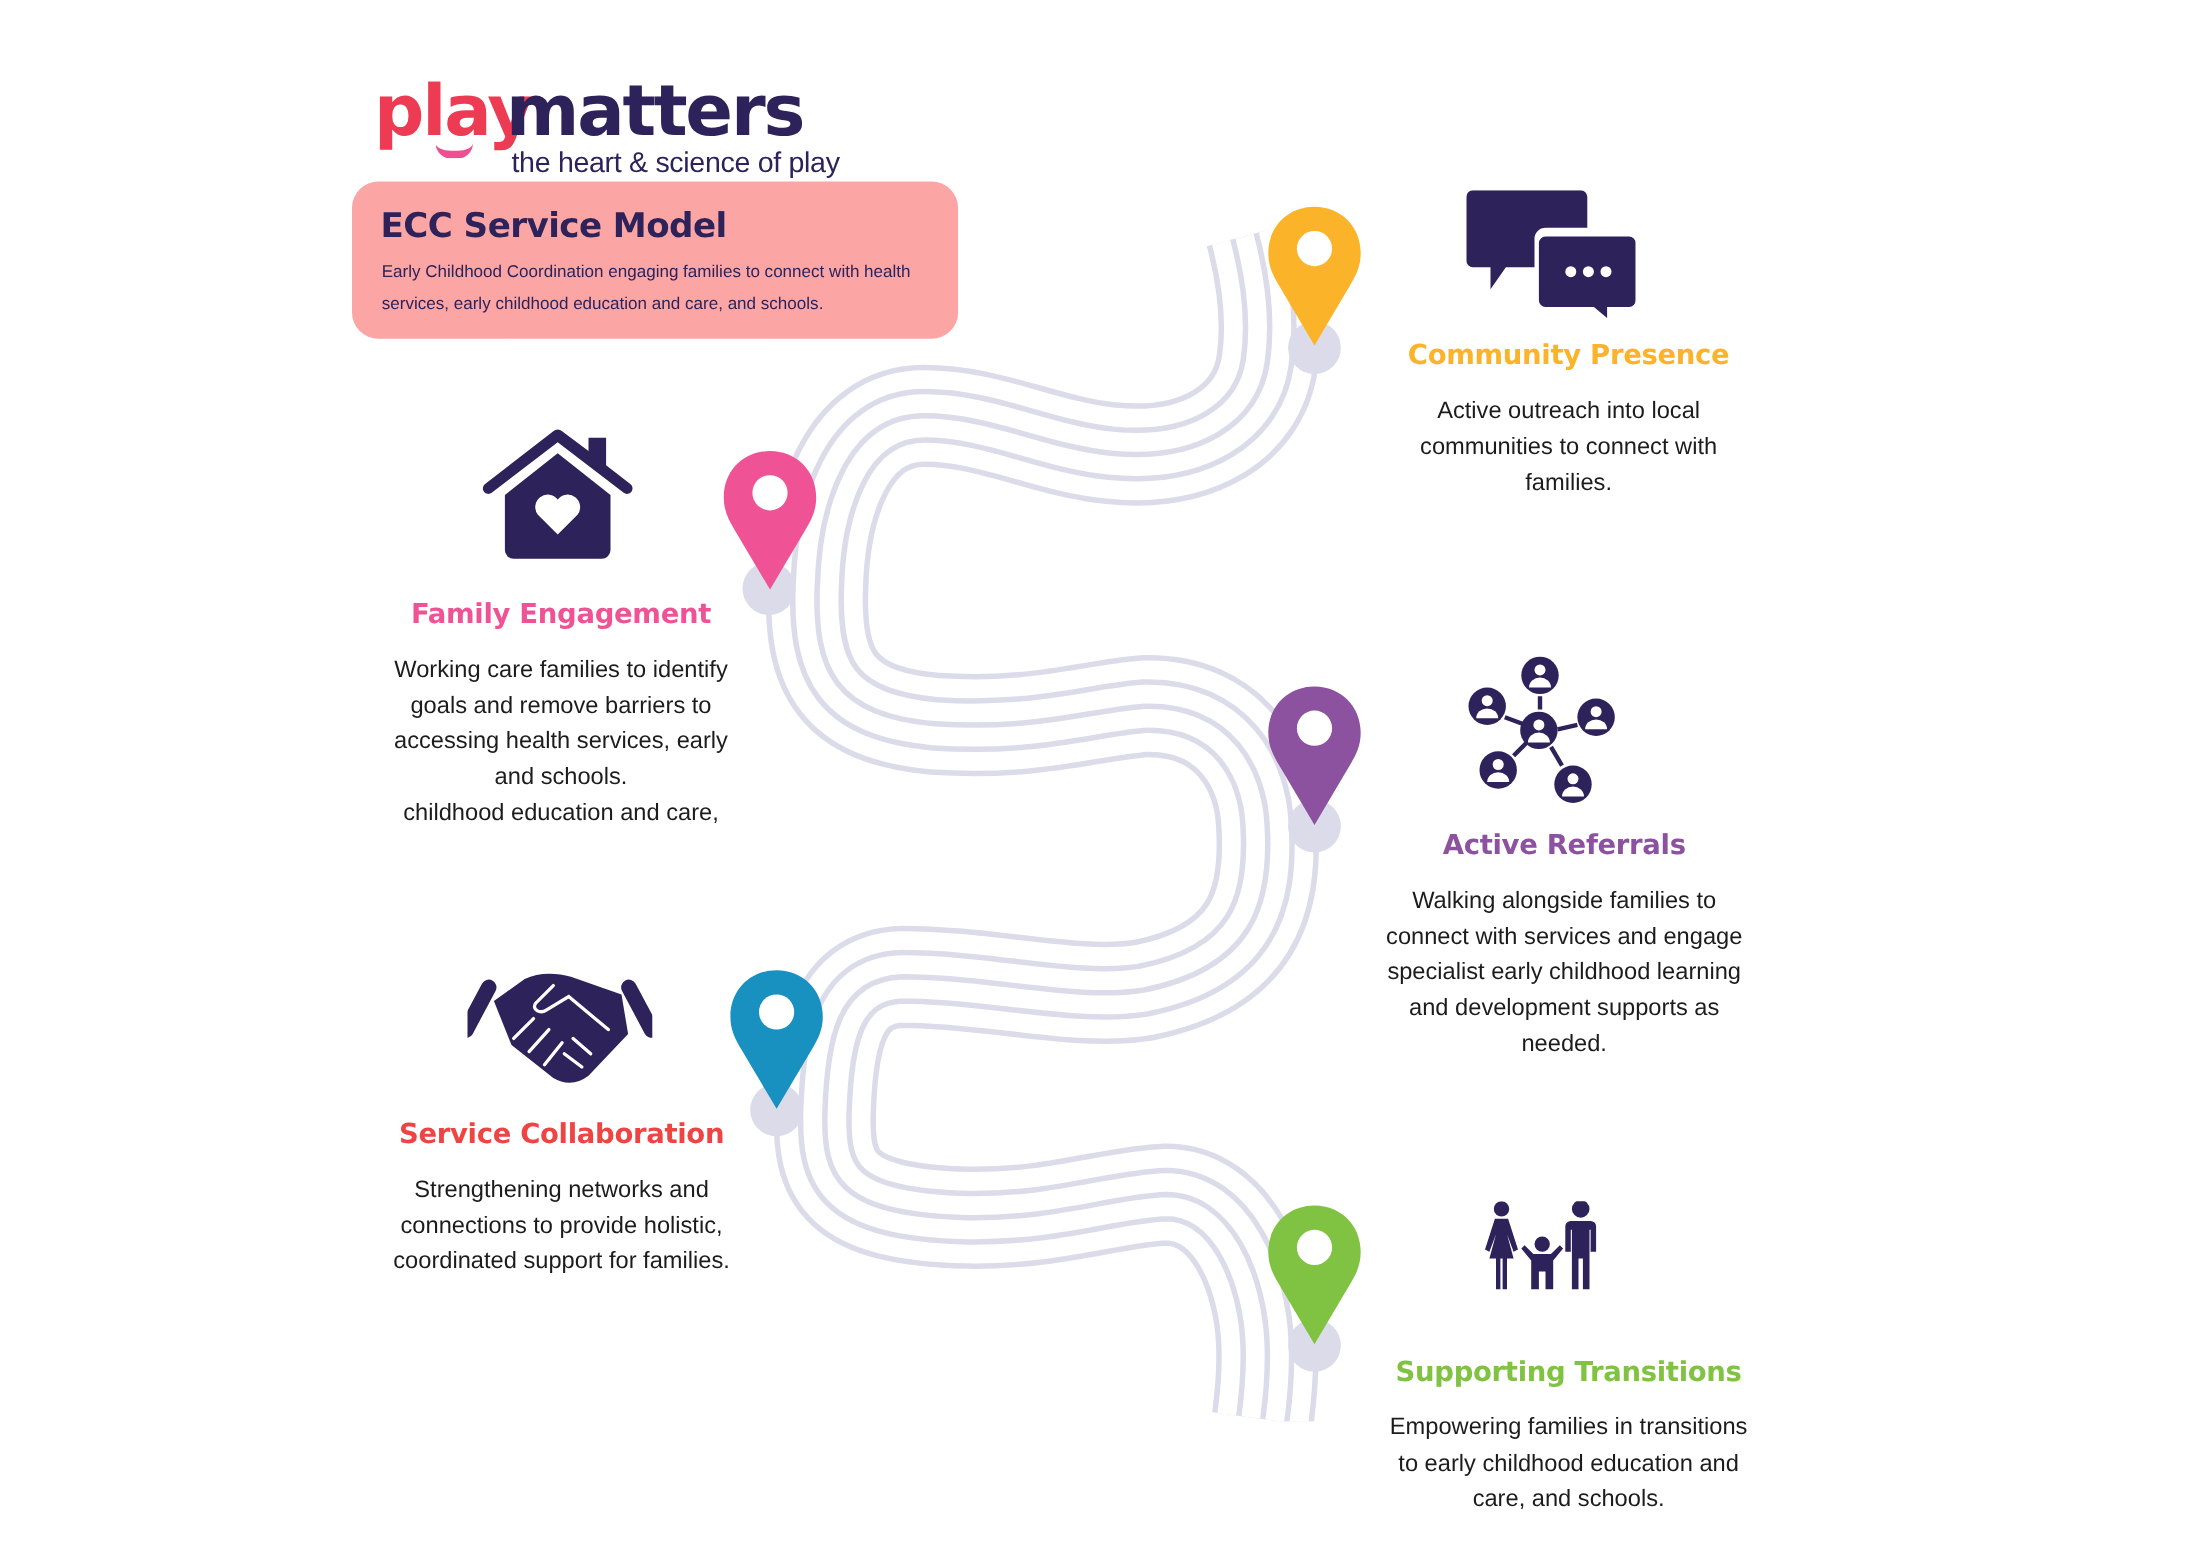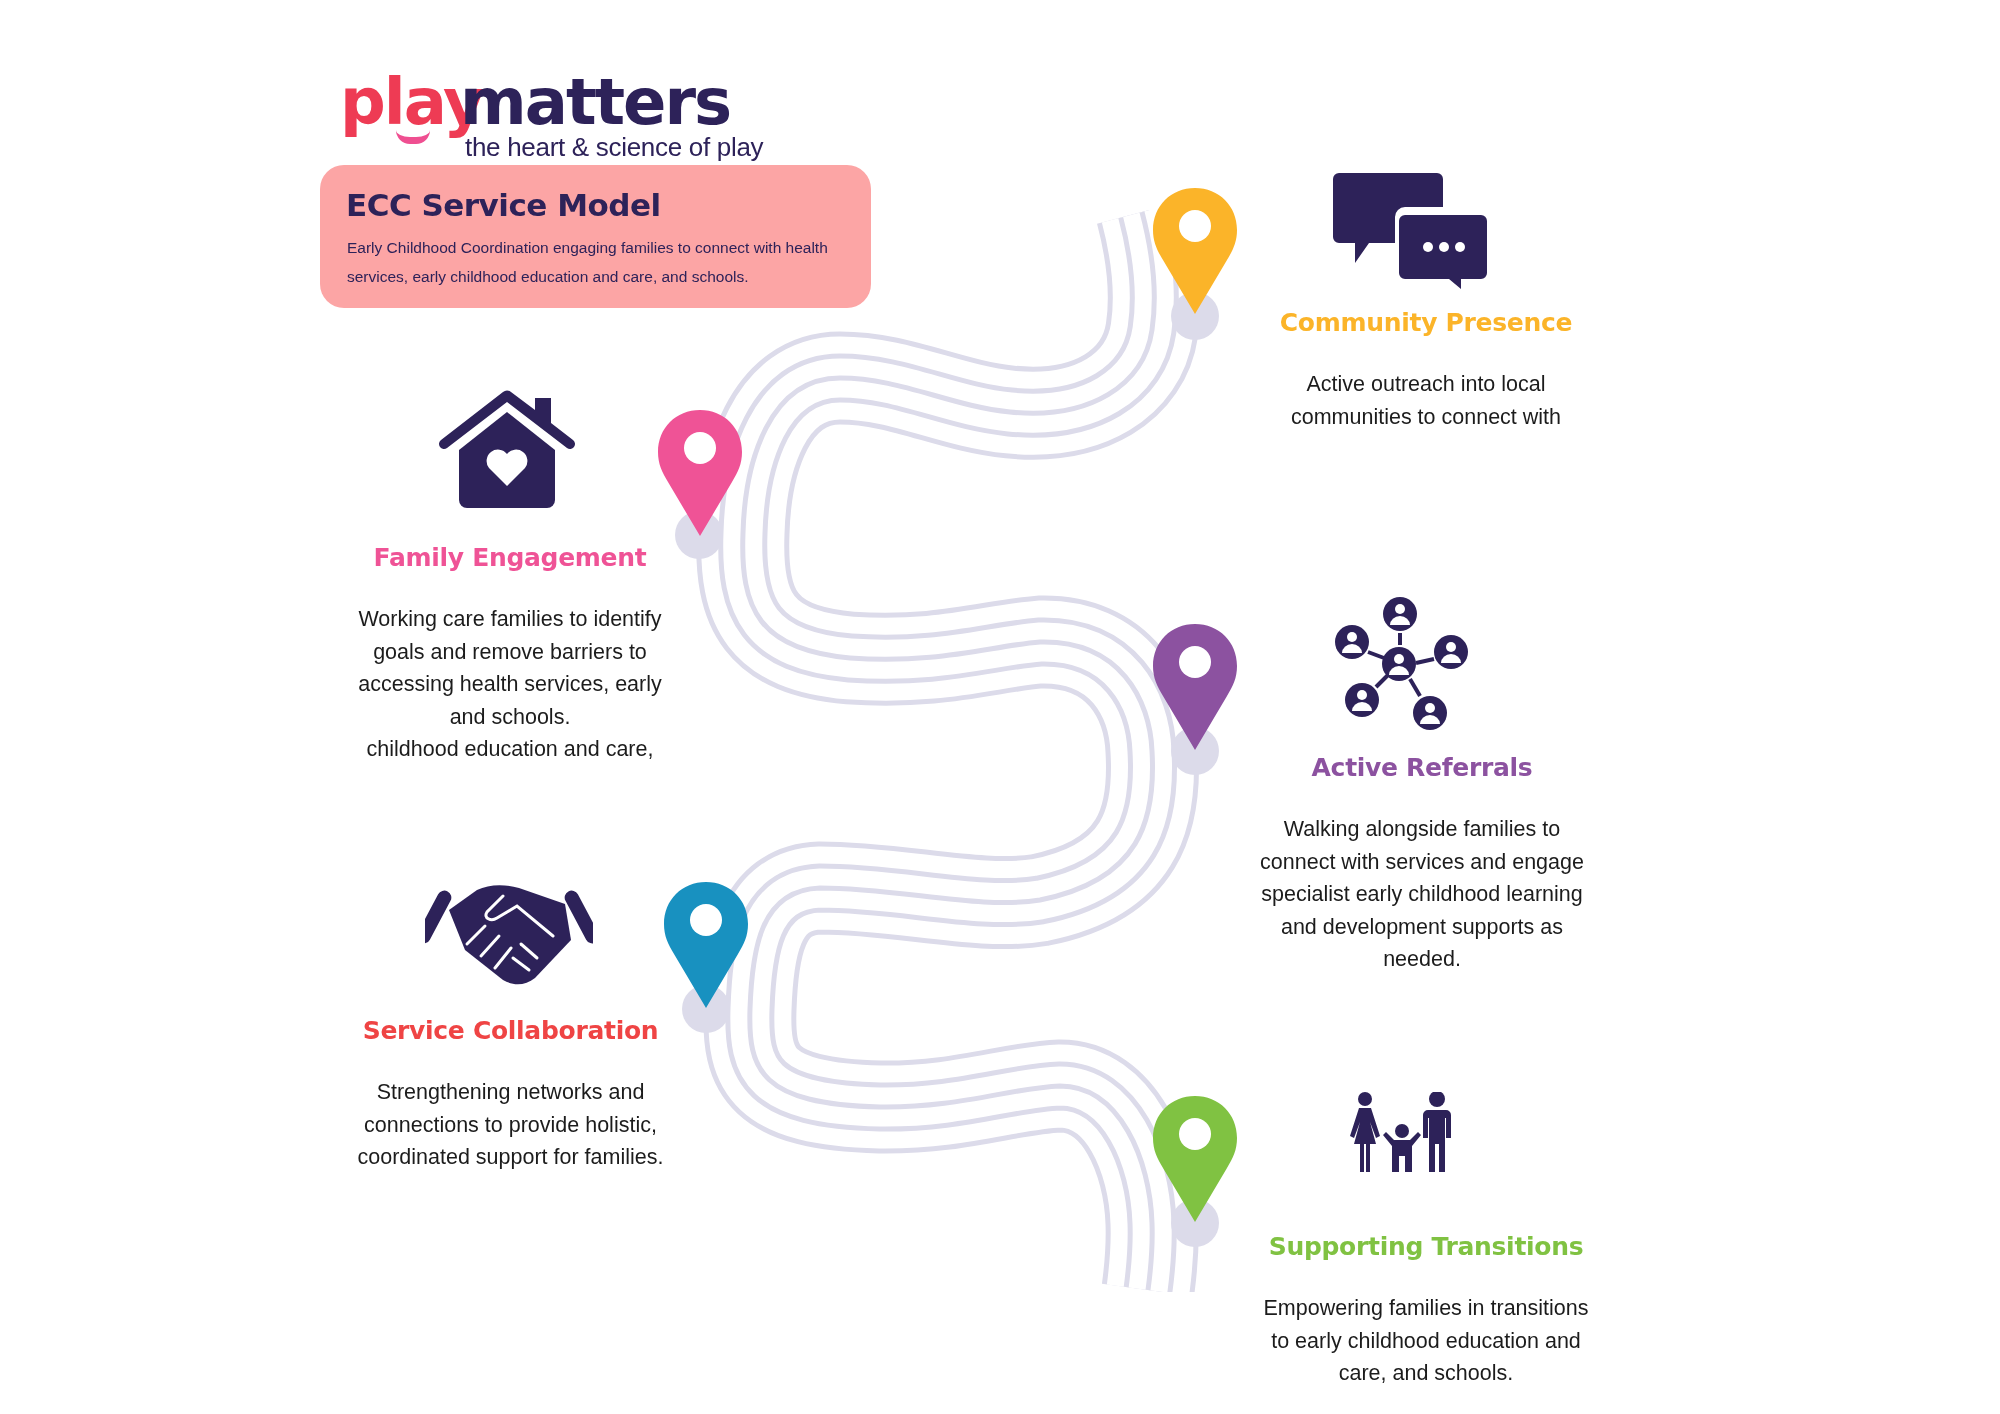--- a/index.html
+++ b/index.html
@@ -22,21 +22,21 @@
   .header-title { position: absolute; left: 26px; top: 22px; font-size: 31px; font-weight: 700; white-space: nowrap;
                   font-family: "DejaVu Sans", sans-serif; letter-spacing: -0.5px; }
   .header-desc { position: absolute; left: 27px; top: 68px; width: 520px; font-size: 15.5px; line-height: 29px; }
 
   
   .road { left: 0; top: 0; width: 2000px; height: 1414px; }
 
   
   .section { position: absolute; text-align: center; }
   .sec-title { font-weight: 700; font-size: 25px; white-space: nowrap; font-family: "DejaVu Sans", sans-serif; letter-spacing: -0.3px; }
-  .sec-body { font-size: 21.5px; line-height: 32.5px; margin-top: 31px; color: #1c1c1c; }
+  .sec-body { font-size: 21.5px; line-height: 32.5px; margin-top: 20px; color: #1c1c1c; }
 
   .icon { position: absolute; }
   .pin { position: absolute; }
 </style>
 </head>
 <body>
 
 <div class="abs logo">
   <span class="logo-play" style="color:#ee3b54">play</span>
   <span class="logo-smile"></span>
@@ -178,20 +178,21 @@
     <circle cx="91" cy="7" r="8"></circle>
     <path d="M82 18 H100 a5 5 0 0 1 5 5 V46 H100 V26 H99 V80 H93 V52 H89 V80 H83 V26 H82 V46 H77 V23 a5 5 0 0 1 5 -5 Z"></path>
   </g>
 </svg>
 
 <div class="section" style="left:1246px; top:308px; width:360px;">
   <div class="sec-title" style="color:#fbb429">Community Presence</div>
   <div class="sec-body">
     <div>Active outreach into local</div>
     <div>communities to connect with</div>
+    <div>families.</div>
   </div>
 </div>
 
 <div class="section" style="left:320px; top:543px; width:380px;">
   <div class="sec-title" style="color:#ef5396">Family Engagement</div>
   <div class="sec-body">
     <div>Working care families to identify</div>
     <div>goals and remove barriers to</div>
     <div>accessing health services, early</div>
     <div>and schools.</div>

